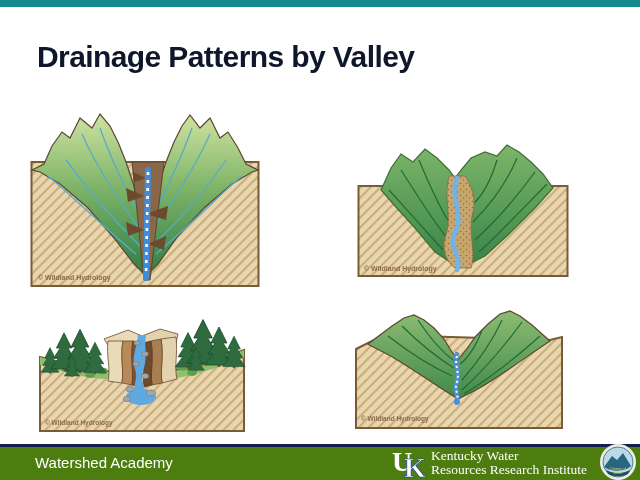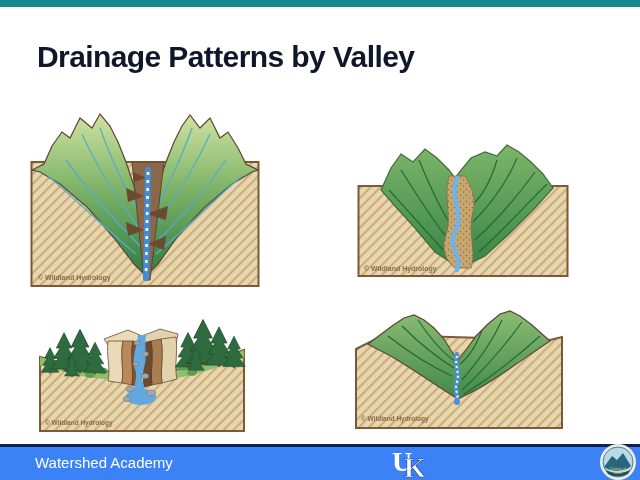--- a/index.html
+++ b/index.html
@@ -16,21 +16,21 @@
     font-size:30px; font-weight:bold; letter-spacing:-0.6px;
     color:#0f172a; white-space:nowrap;
   }
   .panel { position:absolute; }
   .panel-tl { left:30px;  top:106px; width:230px; height:182px; }
   .panel-tr { left:357px; top:140px; width:212px; height:140px; }
   .panel-bl { left:38px;  top:317px; width:208px; height:116px; }
   .panel-br { left:354px; top:302px; width:211px; height:130px; }
   .footer {
     position:absolute; left:0; top:444px; width:640px; height:36px;
-    background:#3b82f6; border-top:3px solid #131F4E; box-sizing:border-box;
+    background:#4d7c0f; border-top:3px solid #131F4E; box-sizing:border-box;
   }
   .footer-academy {
     position:absolute; left:35px; top:0; height:33px; line-height:32px;
     color:#ffffff; font-size:15px;
   }
   .footer-institute {
     position:absolute; left:392px; top:1px; display:flex; align-items:center;
   }
   .inst-text {
     margin-left:5px; color:#ffffff; font-family:"Liberation Serif", serif;
@@ -210,20 +210,24 @@
 </svg>
 </div>
 
 <div class="footer">
   <div class="footer-academy">Watershed Academy</div>
   <div class="footer-institute">
     <svg width="34" height="30" viewBox="0 0 34 30">
       <text x="0" y="23" font-family="Liberation Serif, serif" font-weight="bold" font-size="28" fill="#FFFFFF">U</text>
       <text x="12" y="29" font-family="Liberation Serif, serif" font-weight="bold" font-size="28" fill="#FFFFFF" stroke="#1E3EA0" stroke-width="0.7">K</text>
     </svg>
+    <div class="inst-text">
+      <div>Kentucky Water</div>
+      <div>Resources Research Institute</div>
+    </div>
   </div>
   <svg class="seal" width="38" height="38" viewBox="-19 -19 38 38">
     <circle cx="0" cy="0" r="18" fill="#EDEDE2"></circle>
     <circle cx="0" cy="0" r="15" fill="#BBD9E6" stroke="#27667E" stroke-width="0.8"></circle>
     <path d="M-14,5 L-6,-6 L-1,-2 L5,-9 L13,4 C8,10 -8,10 -14,5 Z" fill="#27667E"></path>
     <path d="M-12,8 C-5,12 5,12 12,8 L10,12 C4,15 -4,15 -10,12 Z" fill="#1E4E62"></path>
     <text x="0" y="8" text-anchor="middle" font-size="3.4" fill="#E8D44D">Division of</text>
     <text x="0" y="12" text-anchor="middle" font-size="3.4" fill="#E8D44D">Water</text>
   </svg>
 </div>

